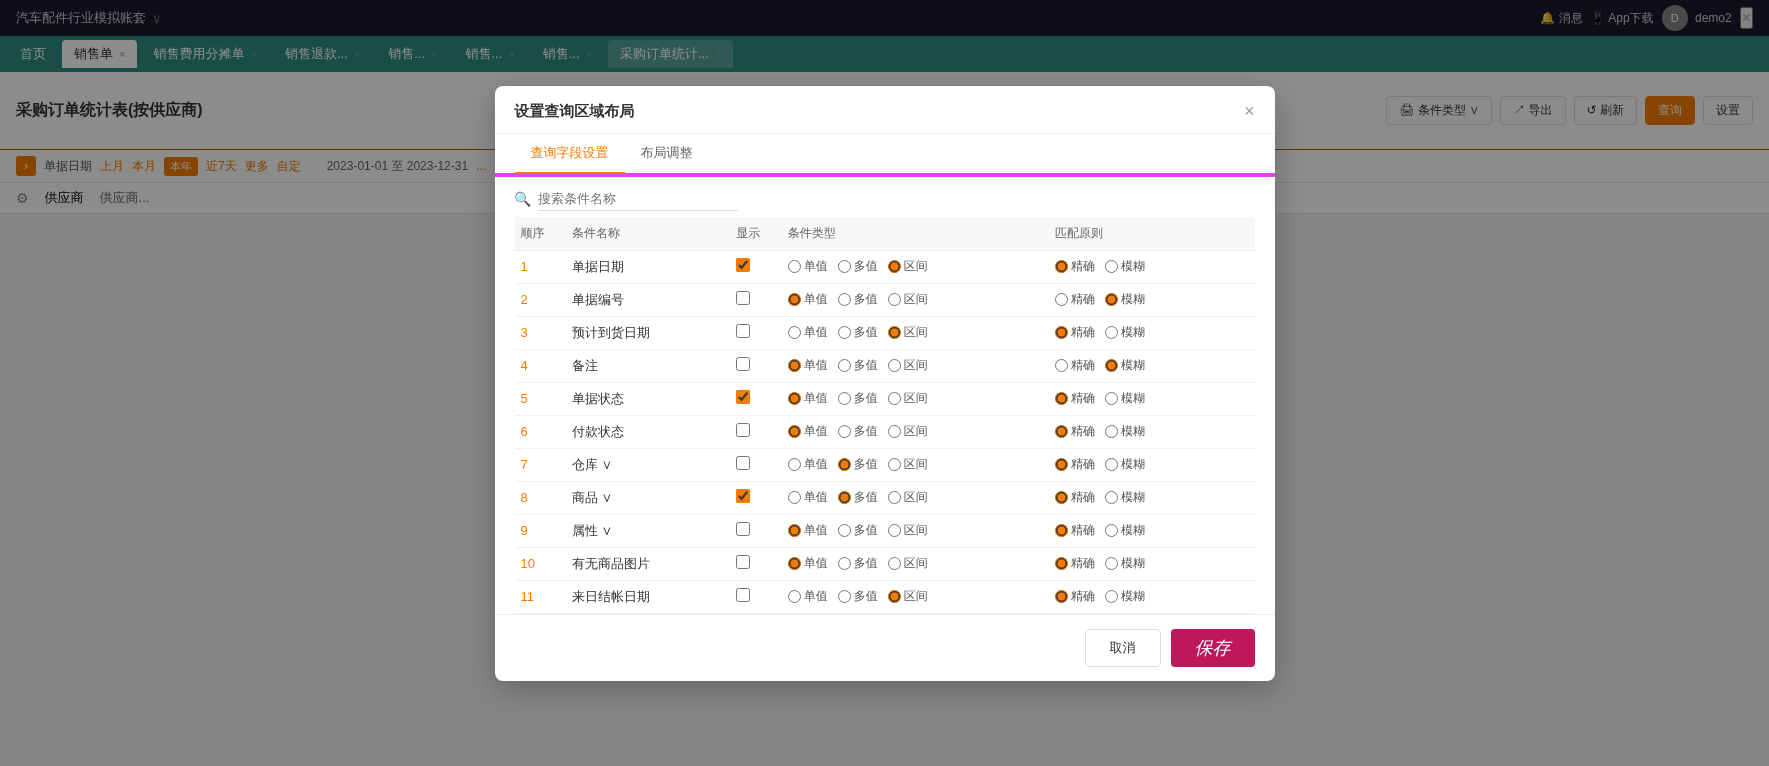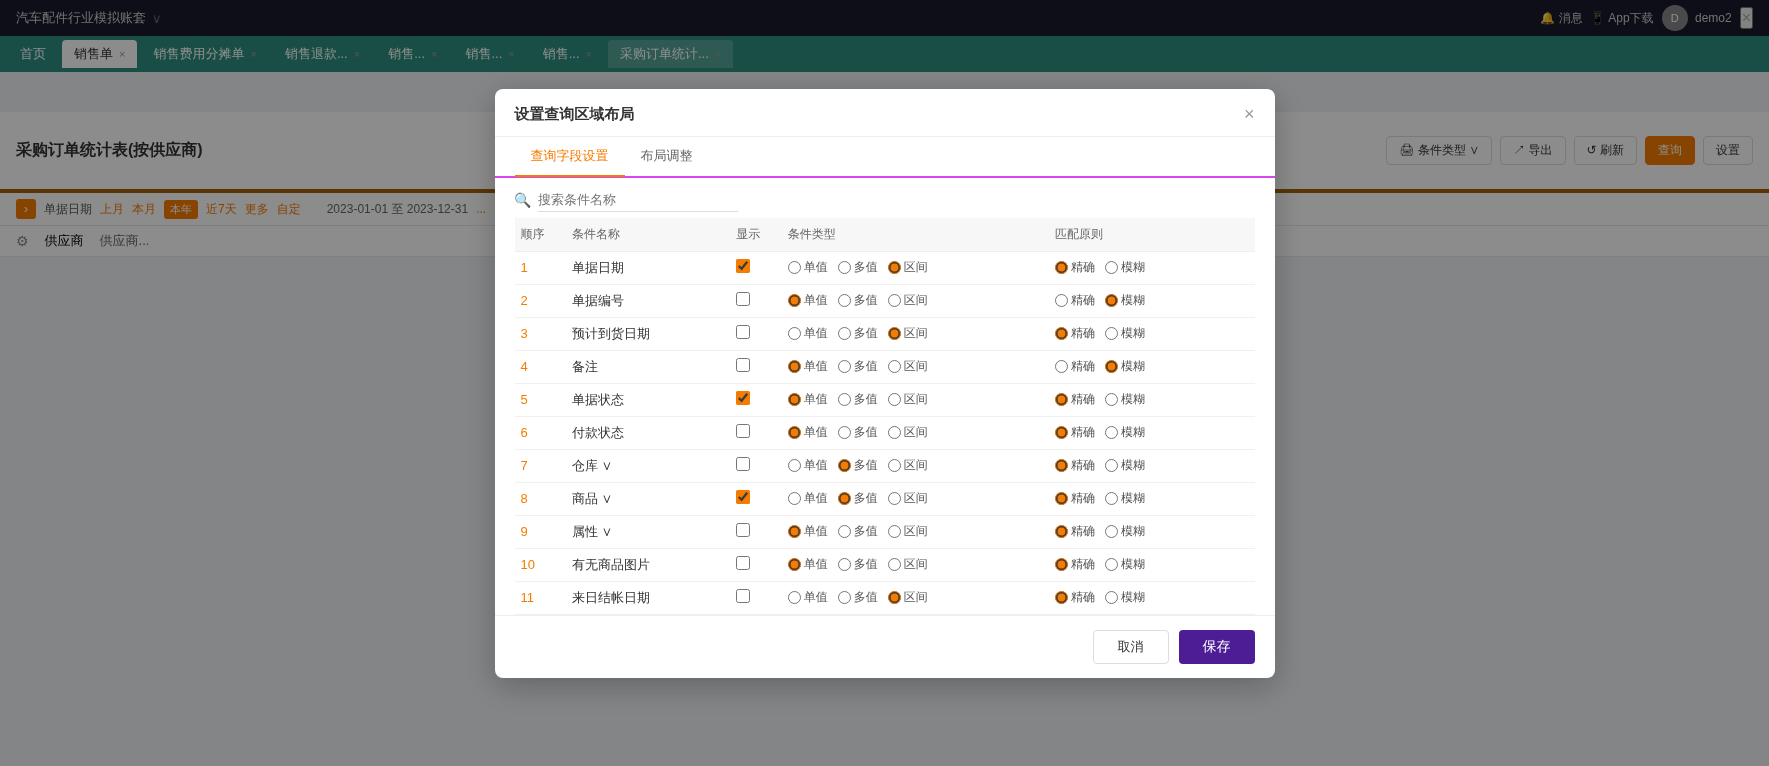--- a/index.html
+++ b/index.html
@@ -37,22 +37,22 @@
       font-size: 13px; color: #fff; cursor: pointer; background: transparent;
     }
     .tab-item.active { background: #fff; color: #333; }
     .tab-item .tab-close { font-size: 11px; color: #999; }
     .home-tab { color: #fff; padding: 0 12px; }
 
     
     .page-header {
       background: #fff;
       padding: 24px 16px;
-      border-bottom: 4px solid #a16207;
-      display: flex; align-items: center; justify-content: space-between; margin-top: 40px;
+      border-bottom: 1px solid #a16207;
+      display: flex; align-items: center; justify-content: space-between;
     }
     .page-title { font-size: 16px; font-weight: bold; color: #333; }
     .header-actions { display: flex; align-items: center; gap: 8px; }
     .btn { padding: 5px 12px; border-radius: 4px; border: 1px solid #ddd; cursor: pointer; font-size: 12px; background: #fff; color: #333; }
     .btn-orange { background: #f57c00; color: white; border-color: #f57c00; }
     .btn-outline { background: #fff; border: 1px solid #ddd; }
 
     
     .filter-bar {
       background: #fff;
@@ -95,21 +95,21 @@
       border-bottom: 1px solid #eee;
       display: flex; align-items: center; justify-content: space-between;
     }
     .dialog-title { font-size: 15px; font-weight: bold; color: #333; }
     .dialog-close { font-size: 18px; color: #999; cursor: pointer; background: none; border: none; line-height: 1; }
 
     
     .dialog-tabs {
       display: flex; gap: 0;
       padding: 0 20px;
-      border-bottom: 2px solid #d946ef;
+      border-bottom: 4px solid #d946ef;
       background: #fff;
     }
     .dialog-tab {
       padding: 10px 16px;
       font-size: 13px; cursor: pointer; color: #666;
       border-bottom: 2px solid transparent;
       margin-bottom: -1px;
     }
     .dialog-tab.active { color: #f57c00; border-bottom-color: #f57c00; font-weight: 500; }
 
@@ -148,21 +148,21 @@
     
     .match-group { display: flex; gap: 10px; }
 
     
     .dialog-footer {
       padding: 14px 20px;
       border-top: 1px solid #eee;
       display: flex; justify-content: flex-end; gap: 10px;
     }
     .btn-cancel { padding: 7px 24px; border: 1px solid #ddd; border-radius: 4px; background: #fff; color: #333; cursor: pointer; font-size: 13px; }
-    .btn-save { padding: 7px 24px; border: none; border-radius: 4px; background: #4c1d95; color: white; cursor: pointer; font-size: 14px; }
+    .btn-save { padding: 7px 24px; border: none; border-radius: 4px; background: #be185d; color: white; cursor: pointer; font-size: 18px; font-style: italic; }
 
     
     .conditions-table::-webkit-scrollbar { width: 6px; }
     .conditions-table::-webkit-scrollbar-thumb { background: #ddd; border-radius: 3px; }
 
     
     .bg-page {
       width: 1769px; height: 766px;
       background: #f0f2f5;
       position: relative;

